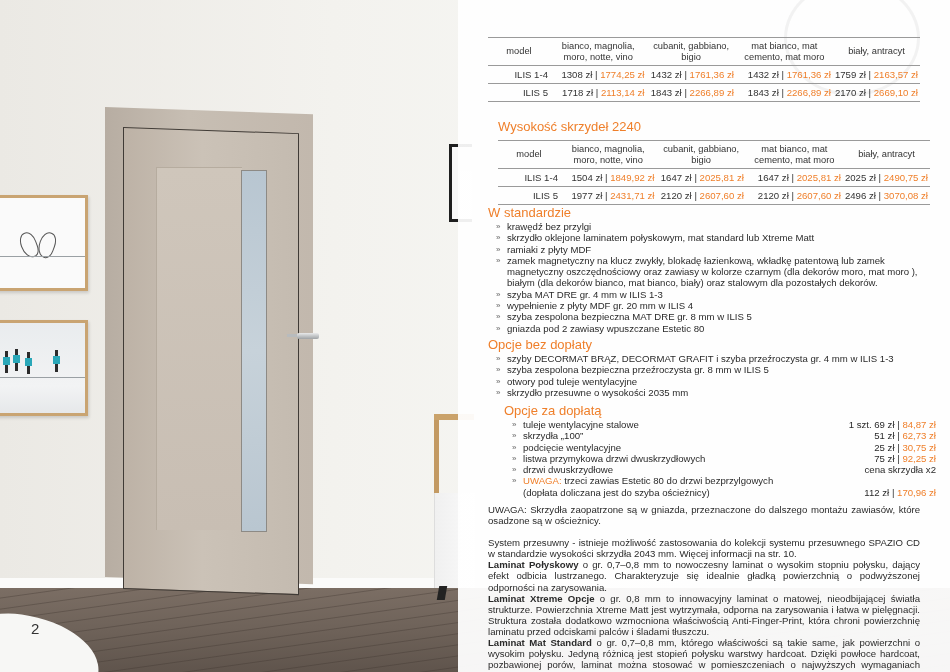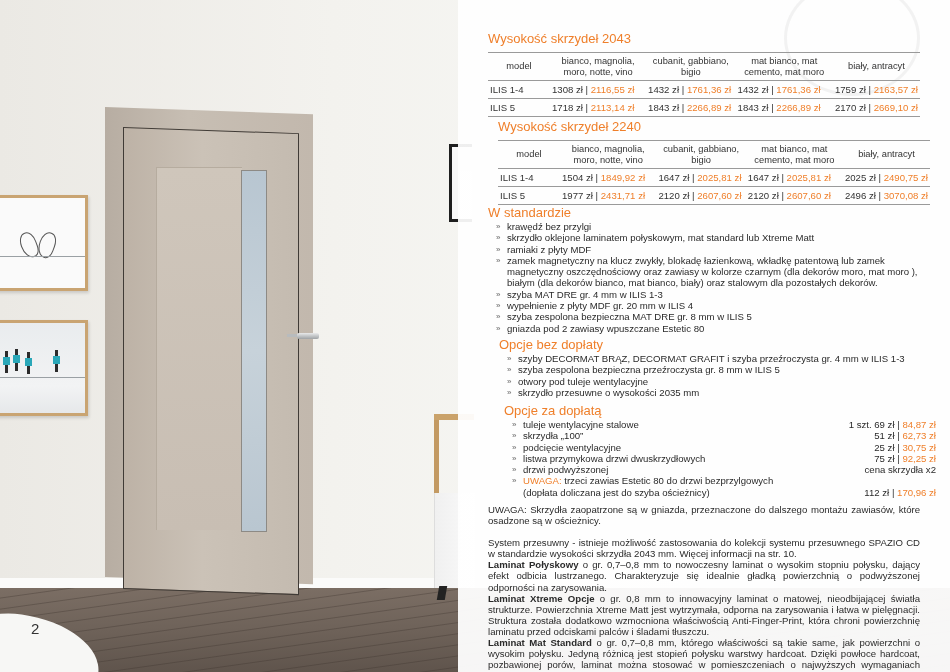--- a/index.html
+++ b/index.html
@@ -51,21 +51,21 @@
   .panel { position: absolute; left: 458px; top: 0; width: 492px; height: 672px;
     background: linear-gradient(180deg, rgba(255,255,255,.92) 0%, rgba(255,255,255,.95) 100%); }
   .panel::after { content: ""; position: absolute; right: 30px; top: -20px; width: 130px; height: 110px;
     border: 3px solid rgba(220,220,220,.35); border-radius: 50%; }
 
   .content { position: absolute; left: 488px; top: 0; width: 432px; color: #2a2a2a; font-size: 9.6px; line-height: 11.2px; }
   .section-title { color: #ef7f2a; font-size: 13px; line-height: 15px; margin: 0; font-weight: normal; }
 
   table.prices { width: 432px; border-collapse: collapse; margin-top: 6px; }
   table.prices th { font-weight: normal; font-size: 9.3px; line-height: 10.5px; color: #333; padding: 3px 2px 3px; border-top: 1px solid #9a9a9a; border-bottom: 1px solid #9a9a9a; text-align: center; }
-  table.prices td { font-size: 9.6px; color: #333; padding: 3px 2px; border-bottom: 1px solid #9a9a9a; text-align: left; white-space: nowrap; }
+  table.prices td { font-size: 9.6px; color: #333; padding: 3px 2px; border-bottom: 1px solid #9a9a9a; text-align: right; white-space: nowrap; }
   table.prices td.model { width: 58px; }
   .gross { color: #ef7f2a; }
   .sep { color: #333; }
 
   ul.bullets { list-style: none; margin: 1px 0 0 0; padding: 0 0 0 8px; }
   ul.bullets li { position: relative; padding-left: 11px; font-size: 9.6px; line-height: 11.3px; }
   ul.bullets li .mark { position: absolute; left: 0; top: 0; color: #666; font-size: 8px; }
   .row-price { display: flex; justify-content: space-between; }
   .row-price .price { white-space: nowrap; }
   .uwaga-label { color: #ef7f2a; }
@@ -108,35 +108,34 @@
   <div class="sofa-leg"></div>
 
   <div class="page-number">2</div>
 </div>
 
 <div class="panel"></div>
 
 <div class="content">
 
   <div style="position:absolute;top:31px;left:0;width:432px;">
-    <h2 class="section-title">Wysokość skrzydeł 2043</h2>
     <table class="prices">
       <thead>
         <tr>
           <th class="model">model</th>
           <th>bianco, magnolia, moro, notte, vino</th>
           <th>cubanit, gabbiano, bigio</th>
           <th>mat bianco, mat cemento, mat moro</th>
           <th>biały, antracyt</th>
         </tr>
       </thead>
       <tbody>
         <tr>
           <td class="model">ILIS 1-4</td>
-          <td><span>1308 zł</span> <span class="sep">|</span> <span class="gross">2116,55 zł</span></td>
+          <td><span>1308 zł</span> <span class="sep">|</span> <span class="gross">1774,25 zł</span></td>
           <td><span>1432 zł</span> <span class="sep">|</span> <span class="gross">1761,36 zł</span></td>
           <td><span>1432 zł</span> <span class="sep">|</span> <span class="gross">1761,36 zł</span></td>
           <td><span>1759 zł</span> <span class="sep">|</span> <span class="gross">2163,57 zł</span></td>
         </tr>
         <tr>
           <td class="model">ILIS 5</td>
           <td><span>1718 zł</span> <span class="sep">|</span> <span class="gross">2113,14 zł</span></td>
           <td><span>1843 zł</span> <span class="sep">|</span> <span class="gross">2266,89 zł</span></td>
           <td><span>1843 zł</span> <span class="sep">|</span> <span class="gross">2266,89 zł</span></td>
           <td><span>2170 zł</span> <span class="sep">|</span> <span class="gross">2669,10 zł</span></td>
@@ -183,21 +182,21 @@
       <li><span class="mark">»</span><span>skrzydło oklejone laminatem połyskowym, mat standard lub Xtreme Matt</span></li>
       <li><span class="mark">»</span><span>ramiaki z płyty MDF</span></li>
       <li><span class="mark">»</span><span>zamek magnetyczny na klucz zwykły, blokadę łazienkową, wkładkę patentową lub zamek magnetyczny oszczędnościowy oraz zawiasy w kolorze czarnym (dla dekorów moro, mat moro ), białym (dla dekorów bianco, mat bianco, biały) oraz stalowym dla pozostałych dekorów.</span></li>
       <li><span class="mark">»</span><span>szyba MAT DRE gr. 4 mm w ILIS 1-3</span></li>
       <li><span class="mark">»</span><span>wypełnienie z płyty MDF gr. 20 mm w ILIS 4</span></li>
       <li><span class="mark">»</span><span>szyba zespolona bezpieczna MAT DRE gr. 8 mm w ILIS 5</span></li>
       <li><span class="mark">»</span><span>gniazda pod 2 zawiasy wpuszczane Estetic 80</span></li>
     </ul>
   </div>
 
-  <div style="position:absolute;top:337px;left:11px;width:432px;">
+  <div style="position:absolute;top:337px;left:0;width:432px;">
     <h2 class="section-title">Opcje bez dopłaty</h2>
     <ul class="bullets">
       <li><span class="mark">»</span><span>szyby DECORMAT BRĄZ, DECORMAT GRAFIT i szyba przeźroczysta gr. 4 mm w ILIS 1-3</span></li>
       <li><span class="mark">»</span><span>szyba zespolona bezpieczna przeźroczysta gr. 8 mm w ILIS 5</span></li>
       <li><span class="mark">»</span><span>otwory pod tuleje wentylacyjne</span></li>
       <li><span class="mark">»</span><span>skrzydło przesuwne o wysokości 2035 mm</span></li>
     </ul>
   </div>
 
   <div style="position:absolute;top:403px;left:16px;width:432px;">
@@ -218,21 +217,21 @@
           <span>podcięcie wentylacyjne</span>
           <span class="price"><span>25 zł</span> <span class="sep">|</span> <span class="gross">30,75 zł</span></span>
         </li>
       <li class="row-price">
           <span class="mark">»</span>
           <span>listwa przymykowa drzwi dwuskrzydłowych</span>
           <span class="price"><span>75 zł</span> <span class="sep">|</span> <span class="gross">92,25 zł</span></span>
         </li>
       <li class="row-price">
           <span class="mark">»</span>
-          <span>drzwi podwyższonej</span>
+          <span>drzwi dwuskrzydłowe</span>
           <span class="price">cena skrzydła x2</span>
         </li>
       <li><span class="mark">»</span><span class="uwaga-label">UWAGA:</span><span> trzeci zawias Estetic 80 do drzwi bezprzylgowych</span></li>
       <li class="row-price">
           <span>(dopłata doliczana jest do szyba ościeżnicy)</span>
           <span class="price"><span>112 zł</span> <span class="sep">|</span> <span class="gross">170,96 zł</span></span>
         </li>
     </ul>
   </div>
 

